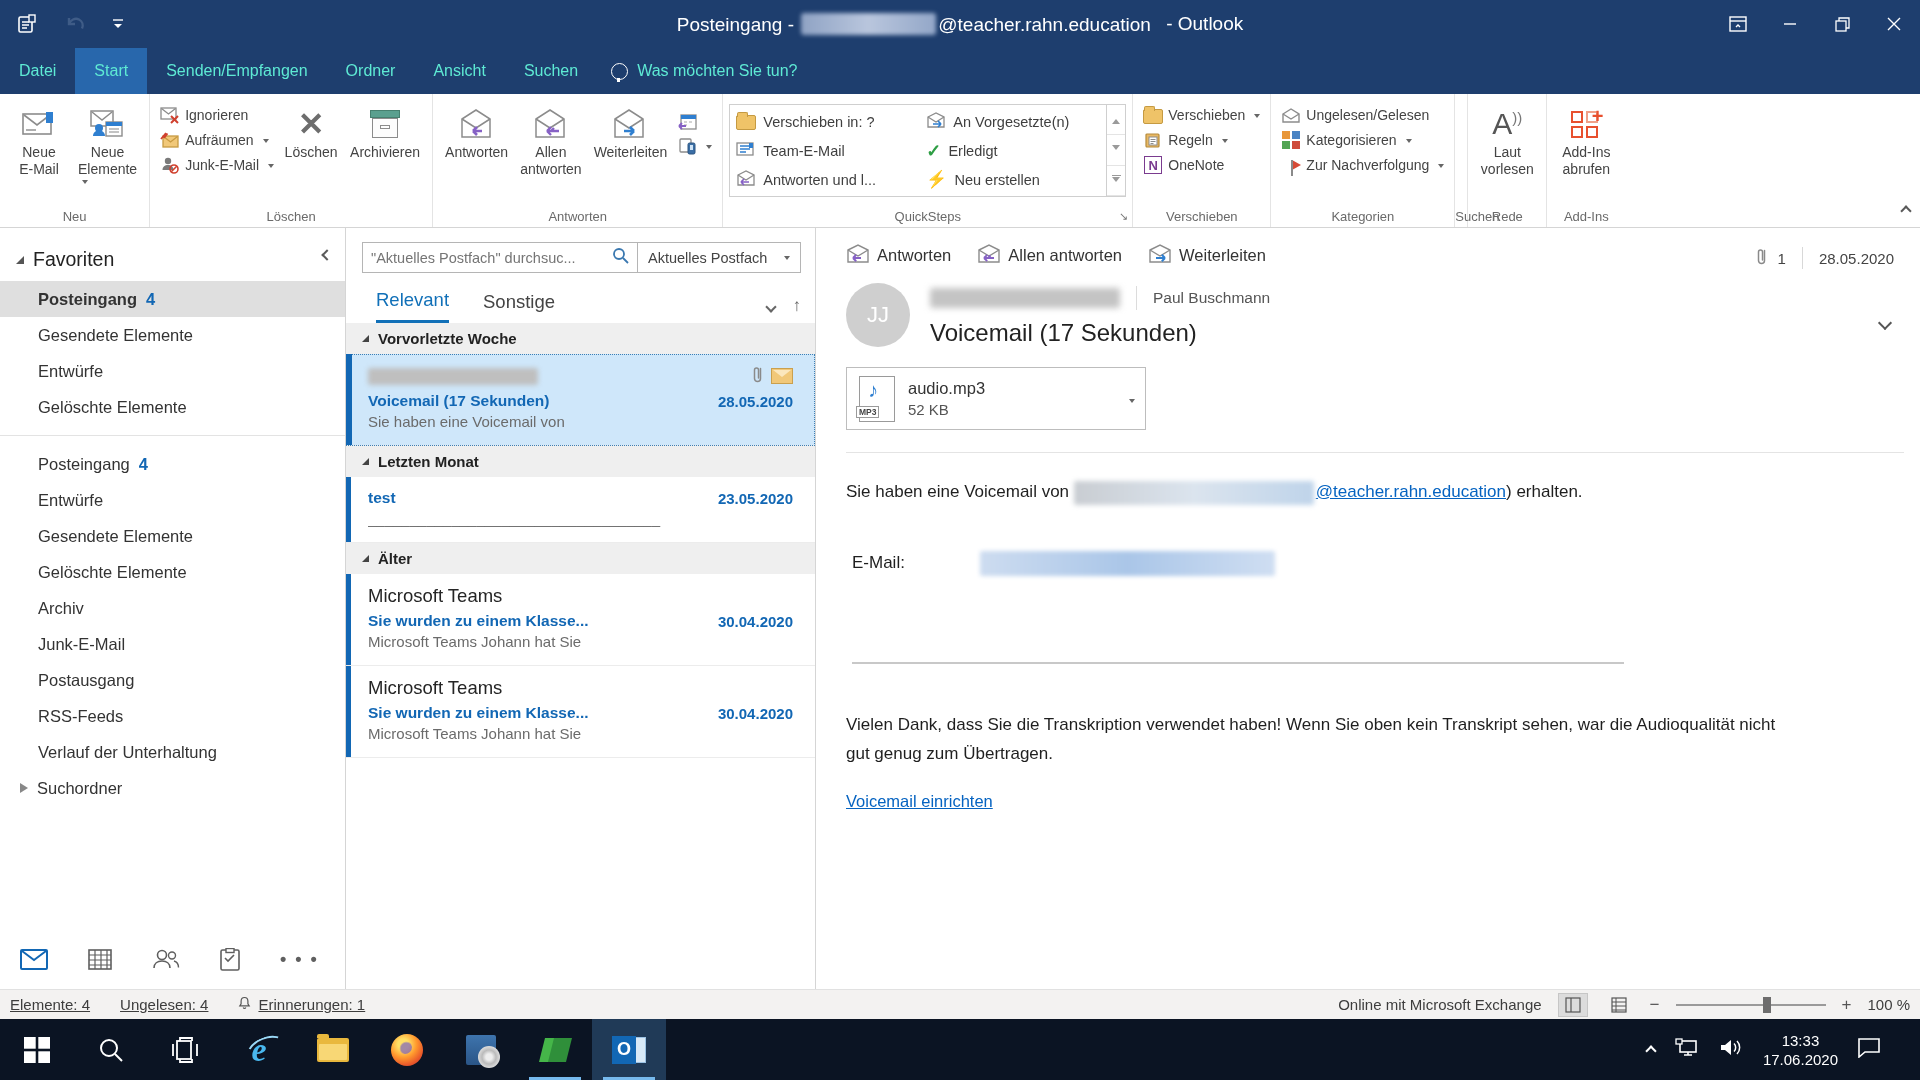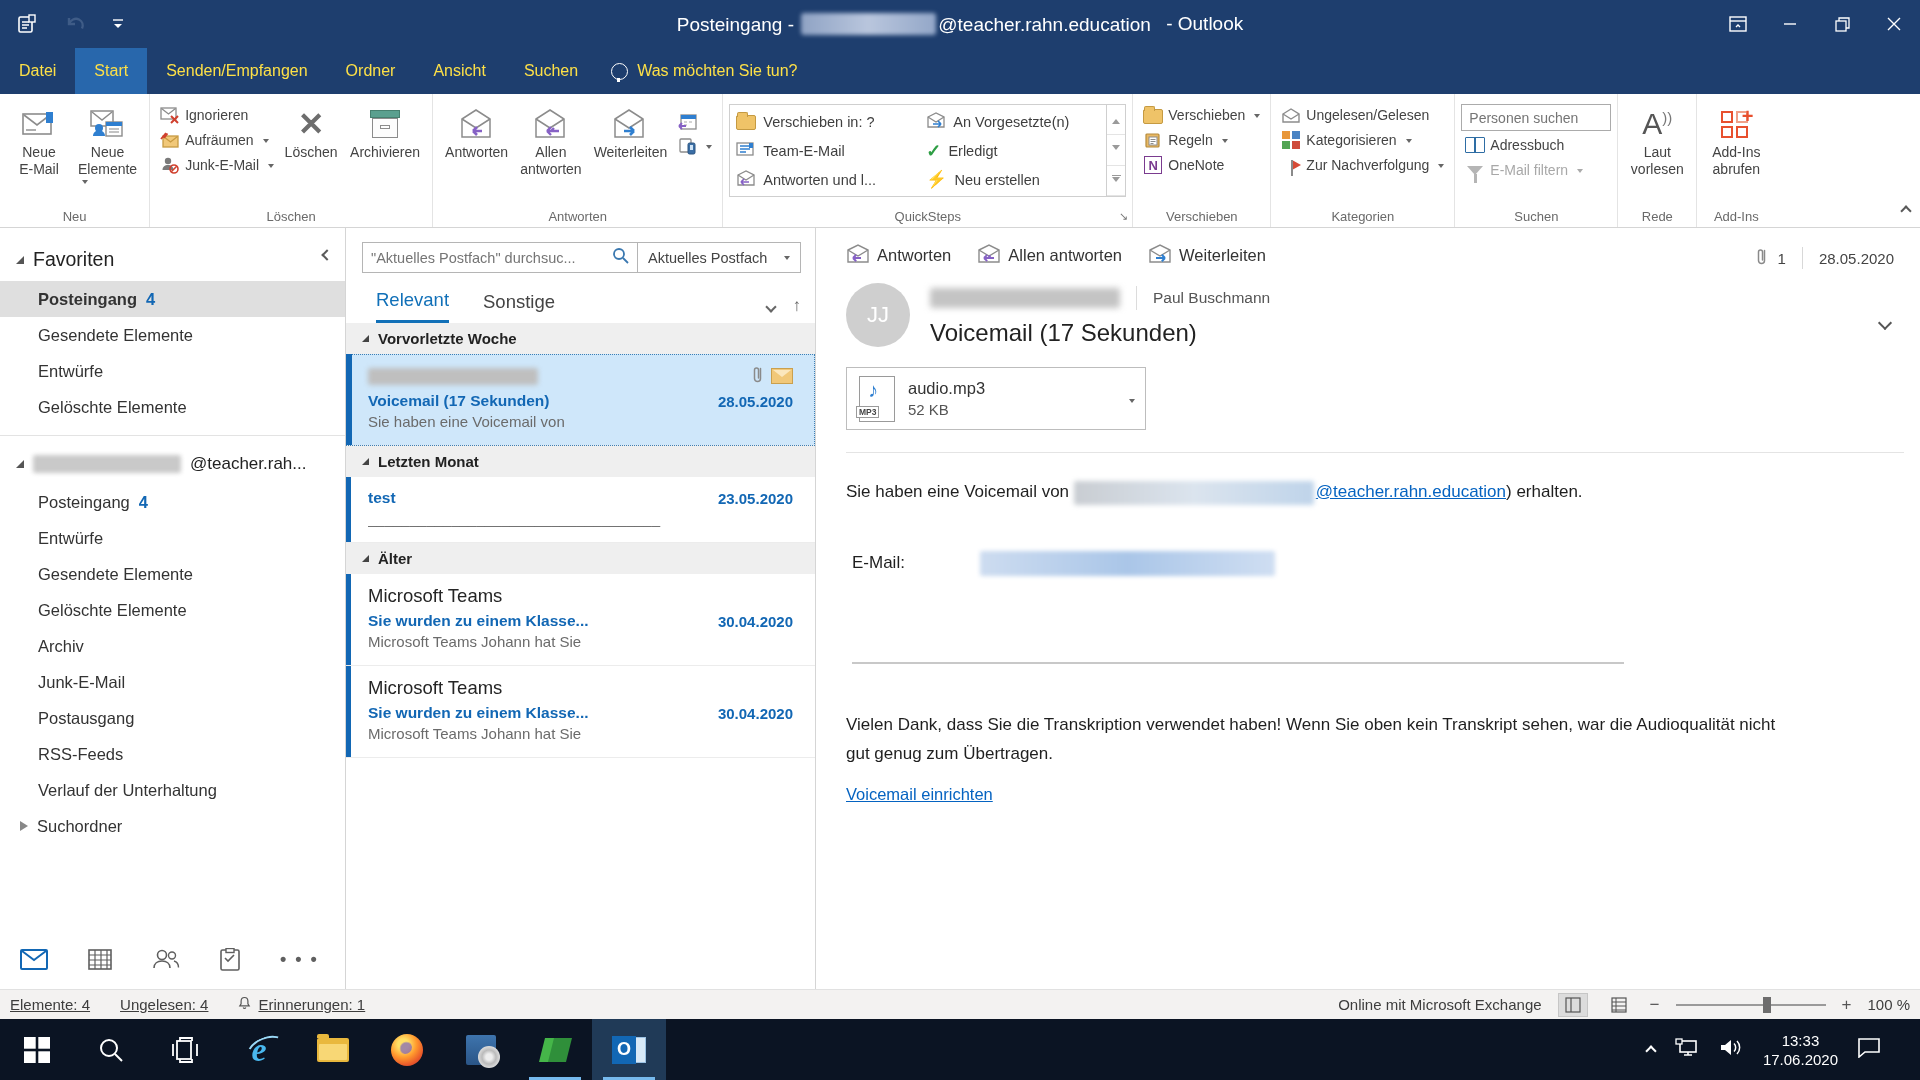--- a/index.html
+++ b/index.html
@@ -14,21 +14,21 @@
   .title { position:absolute; left:0; right:0; text-align:center; font-size:19px; pointer-events:none; }
   .title .seg { vertical-align:middle; }
   .redact-t { display:inline-block; vertical-align:middle; width:135px; height:22px; border-radius:3px;
               background:linear-gradient(90deg,#8fa3c4,#b9c6dd,#93a7c8); filter:blur(2px); margin:0 2px; }
   .tsp { margin-left:10px; }
   .wctrl { margin-left:auto; display:flex; align-items:center; height:100%; }
   .wbtn { width:52px; height:100%; display:flex; align-items:center; justify-content:center; color:#fff; font-size:16px; cursor:default; }
   .wbtn svg { display:block; }
 
   
-  .tabrow { height:46px; background:#1e3e6e; display:flex; align-items:stretch; color:#fde047; flex:0 0 auto; }
+  .tabrow { height:46px; background:#1e3e6e; display:flex; align-items:stretch; color:#5eead4; flex:0 0 auto; }
   .tab { padding:0 19px; display:flex; align-items:center; font-size:16px; cursor:default; }
   .tab.active { background:#2867ac; }
   .tellme { display:flex; align-items:center; gap:9px; margin-left:14px; font-size:16px; }
   .bulb { width:17px; height:17px; border:1.6px solid #fff; border-radius:50%; position:relative; }
   .bulb:after { content:""; position:absolute; left:5px; top:14px; width:3px; height:4px; background:#fff; }
 
   
   .ribbon { height:134px; background:#fff; border-bottom:1px solid #d5d5d5; display:flex; flex:0 0 auto; position:relative; }
   .rgroup { position:relative; padding:6px 6px 22px 6px; border-right:1px solid #e4e4e4; display:flex; align-items:flex-start; }
   .rg-label { position:absolute; bottom:3px; left:0; right:0; text-align:center; font-size:13px; color:#6a6a6a; }
@@ -158,21 +158,21 @@
   .rbody { padding:28px 30px 0 30px; font-size:17px; color:#1f1f1f; }
   .redact-b { display:inline-block; vertical-align:middle; width:240px; height:24px; border-radius:2px;
               background:linear-gradient(90deg,#c9cdd2,#dbe4ee,#bfd4ea); filter:blur(2.5px); margin-right:2px; }
   .redact-m { display:inline-block; vertical-align:middle; width:295px; height:25px; border-radius:2px;
               background:linear-gradient(90deg,#cddcf0,#aac6e8,#cfdef2); filter:blur(2px); }
   .blink { color:#0563c1; text-decoration:underline; }
   .emailrow { margin-top:46px; padding-left:6px; }
   .emailrow .lab { margin-right:70px; }
   .bodyrule { margin:86px 0 0 6px; width:772px; border-top:2px solid #9a9a9a; opacity:.55; }
   .thanks { margin-top:46px; max-width:945px; line-height:29px; }
-  .setup { display:inline-block; margin-top:17px; font-size:16.5px; }
+  .setup { display:inline-block; margin-top:24px; font-size:16.5px; }
 
   
   .statusbar { height:30px; background:#f3f2f1; border-top:1px solid #e1e1e1; display:flex; align-items:center; font-size:15px; color:#3d3d3d; padding:0 10px; flex:0 0 auto; }
   .st-left { display:flex; align-items:center; gap:30px;text-decoration:underline; }
   .st-right { margin-left:auto; display:flex; align-items:center; gap:16px; }
   .viewbox { width:30px; height:24px; display:flex; align-items:center; justify-content:center; }
   .viewbox.active { background:#dcdcdc; border:1px solid #c6c6c6; }
   .zoomtrack { width:150px; height:2px; background:#9a9a9a; position:relative; }
   .zoomthumb { position:absolute; top:-7px; left:58%; width:8px; height:16px; background:#6d6d6d; }
   .zsign { font-size:17px; color:#555; }
@@ -558,36 +558,20 @@
               <span class="flag" style="margin-left:10px;"></span>
             </span>
           <span>Zur Nachverfolgung</span>
           <span class="caret"></span>
         </button>
       </div>
       <span class="rg-label">Kategorien</span>
     </div>
 
     <div class="rgroup">
-      <div class="smallcol">
-        <input class="psearch" placeholder="Personen suchen" style="">
-        <button class="sbtn">
-          <span class="sicon">
-              <span class="bookicon"></span>
-            </span>
-          <span>Adressbuch</span>
-        </button>
-        <button class="sbtn">
-          <span class="sicon">
-              <span class="funnel"></span>
-            </span>
-          <span class="dis-txt">E-Mail filtern</span>
-          <span class="caret dis"></span>
-        </button>
-      </div>
       <span class="rg-label">Suchen</span>
     </div>
 
     <div class="rgroup">
       <button class="bigbtn">
         <span class="bicon">
             <span class="bigA">A<sup>))</sup></span>
           </span>
         <span class="blabel">
             <span>Laut</span>
@@ -637,25 +621,20 @@
         </div>
       <div class="fitem">
           <span>Entwürfe</span>
         </div>
       <div class="fitem">
           <span>Gelöschte Elemente</span>
         </div>
 
       <div class="sdiv"></div>
 
-      <div class="acct-head">
-        <span class="tri-exp"></span>
-        <span class="redact-s"></span>
-          <span>@teacher.rah...</span>
-      </div>
       <div class="fitem">
         <span>Posteingang</span>
           <span class="fcount">4</span>
       </div>
       <div class="fitem">
           <span>Entwürfe</span>
         </div>
       <div class="fitem">
           <span>Gesendete Elemente</span>
         </div>

